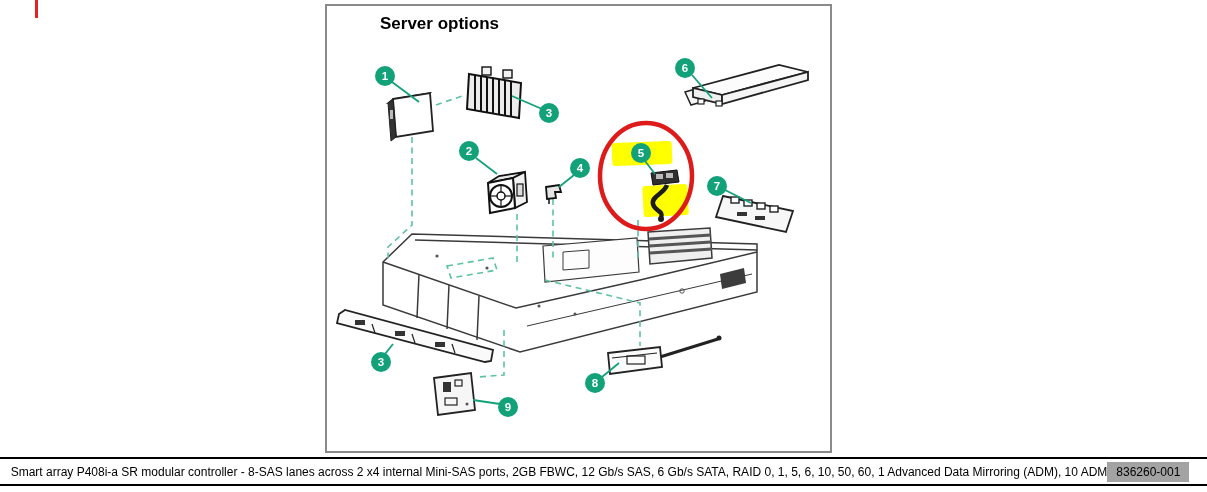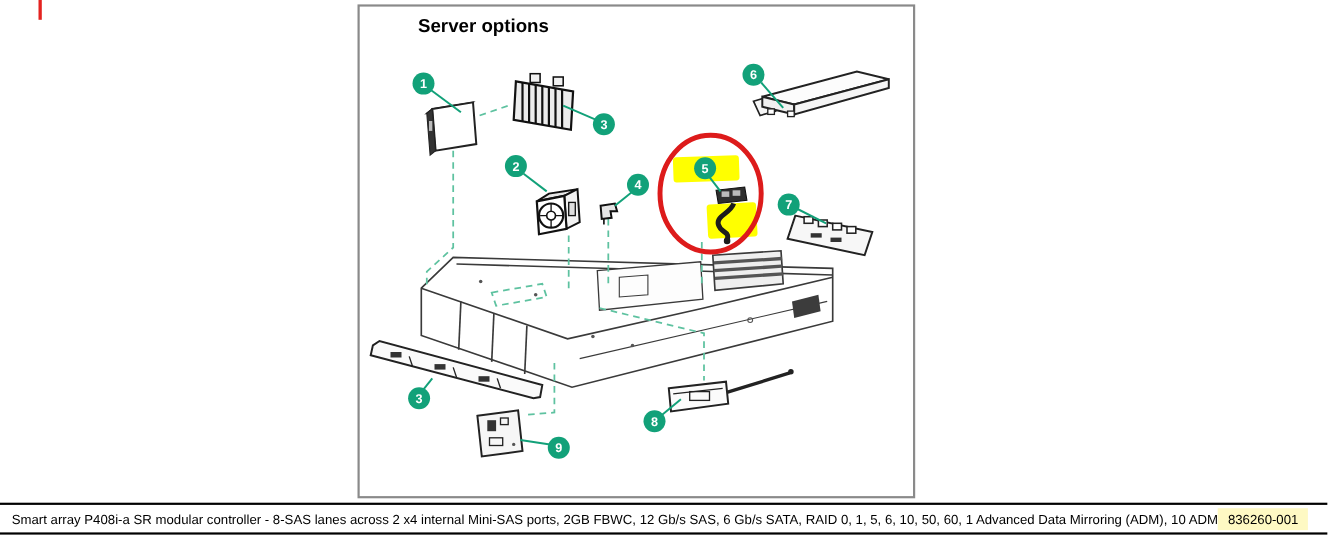--- a/index.html
+++ b/index.html
@@ -7,21 +7,21 @@
           font-family:"Liberation Sans",sans-serif;}
   .stray-red{position:absolute;left:35px;top:0;width:3px;height:18px;background:#e42320;}
   .diagram-box{position:absolute;left:325px;top:4px;width:507px;height:449px;
                box-sizing:border-box;border:2px solid #8a8a8a;background:#fff;}
   .diagram-title{position:absolute;left:16px;top:8px;font-size:17px;font-weight:bold;color:#000;margin-left:37px;}
   .diagram-svg{position:absolute;left:0;top:0;}
   .caption-bar{position:absolute;left:0;top:457px;width:1207px;height:29px;box-sizing:border-box;
                border-top:2px solid #000;border-bottom:2px solid #000;background:#fff;
                display:flex;justify-content:center;align-items:center;}
   .caption-text{font-size:12px;color:#000;padding-left:3px;white-space:nowrap;}
-  .part-number{font-size:12px;color:#000;background:#fef9c3;padding:3px 9px;margin-right:10px;
+  .part-number{font-size:12px;color:#000;background:#a3a3a3;padding:3px 9px;margin-right:10px;
                white-space:nowrap;}
   .badge-num{font-family:"Liberation Sans",sans-serif;font-size:11.5px;font-weight:bold;fill:#ffffff;}
 </style>
 </head>
 <body>
 
 <div class="canvas">
 
   <div class="stray-red"></div>
 

